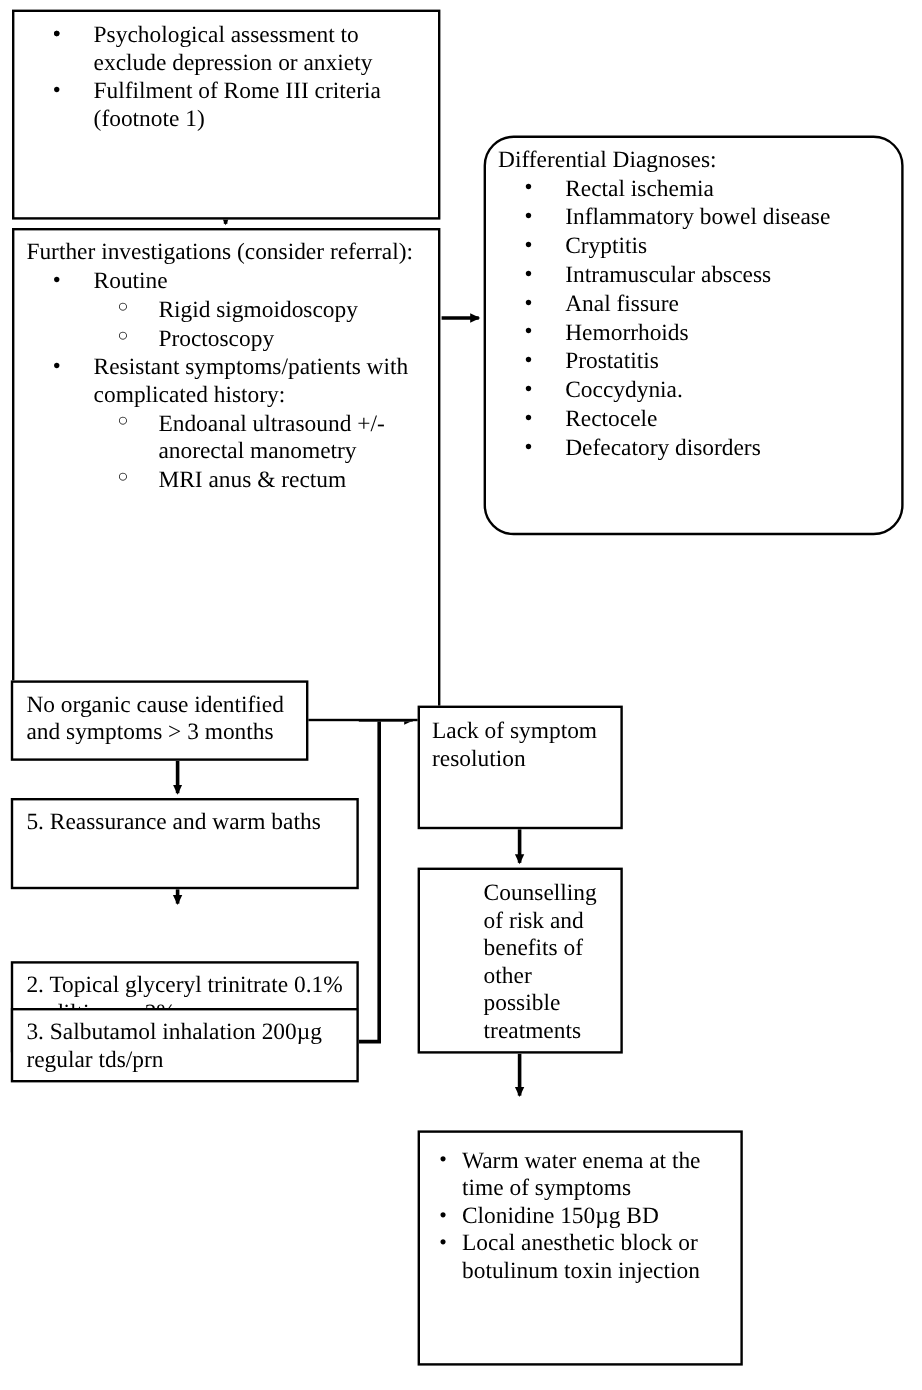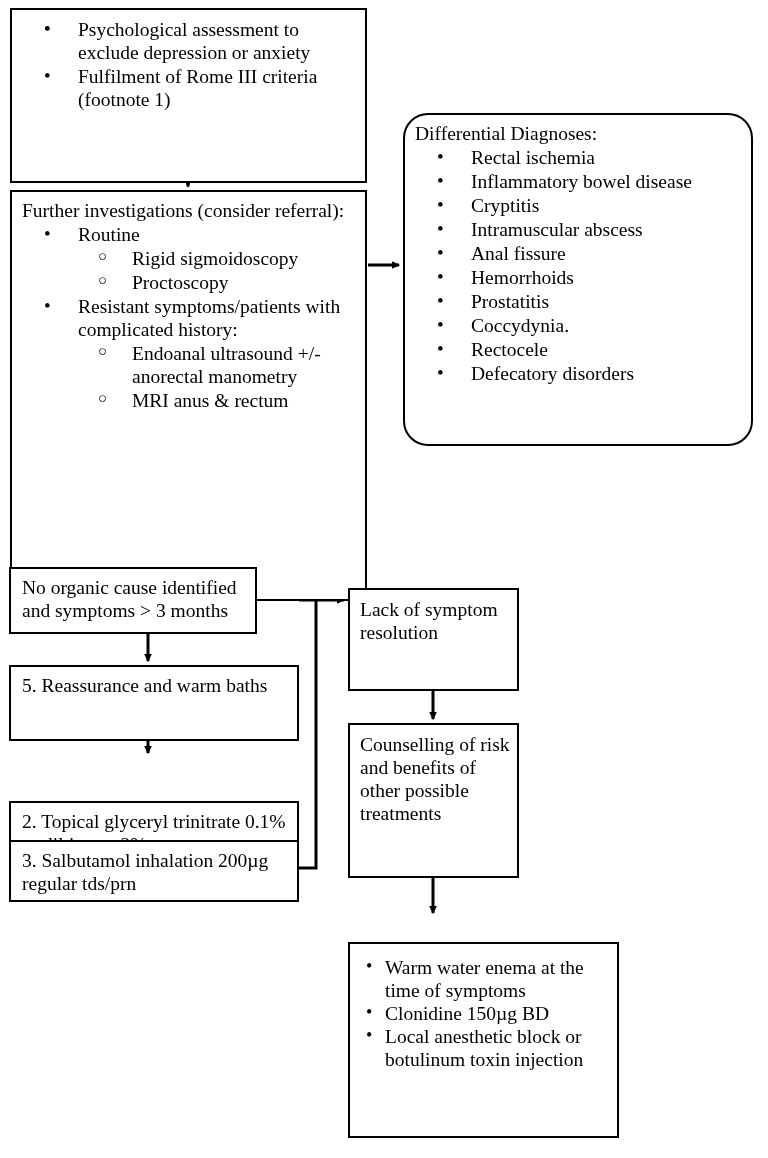--- a/index.html
+++ b/index.html
@@ -58,21 +58,21 @@
 
   
   #box-initial     {left:10px;  top:8px;   width:357px; height:175px;}
   #box-further     {left:10px;  top:190px; width:357px; height:411px;}
   #box-differential{left:403px; top:113px; width:350px; height:333px;border-radius:25px;}
   #box-noorganic   {left:9px;   top:543px; width:248px; height:67px;margin-top:24px;}
   #box-step1       {left:9px;   top:665px; width:290px; height:76px;}
   #box-step2       {left:9px;   top:757px; width:290px; height:76px;margin-top:44px;}
   #box-step3       {left:9px;   top:840px; width:290px; height:62px;font-family:Liberation Serif, serif;}
   #box-lack        {left:348px; top:588px; width:171px; height:103px;}
-  #box-counselling {left:348px; top:723px; width:171px; height:155px;}
+  #box-counselling {left:348px; top:723px; width:171px; height:155px;padding-left:43px;}
   #box-final       {left:348px; top:942px; width:271px; height:196px;}
 
   #box-final .pad{padding:12px 8px 6px 14px;}
   #box-lack .pad, #box-counselling .pad{padding:8px 6px 6px 10px;}
   #box-noorganic .pad,#box-step1 .pad,#box-step2 .pad,#box-step3 .pad{padding:7px 6px 6px 11px;}
 
   
   #wires{position:absolute;left:0;top:0;width:768px;height:1158px;pointer-events:none;}
 </style>
 </head>

